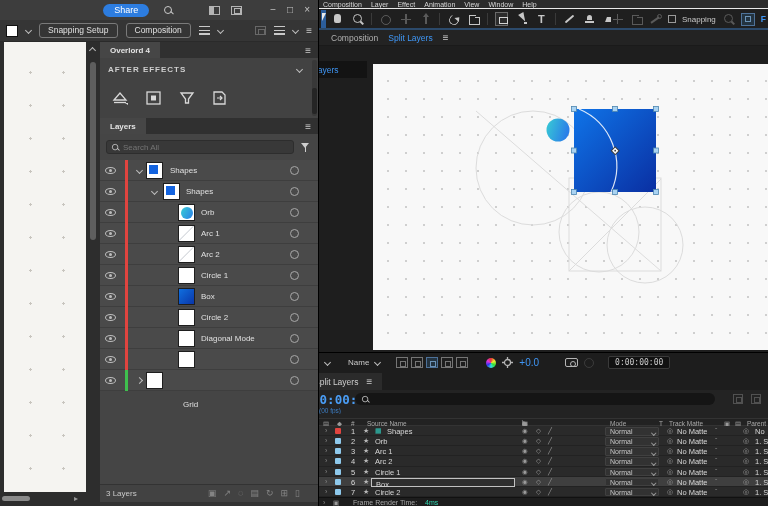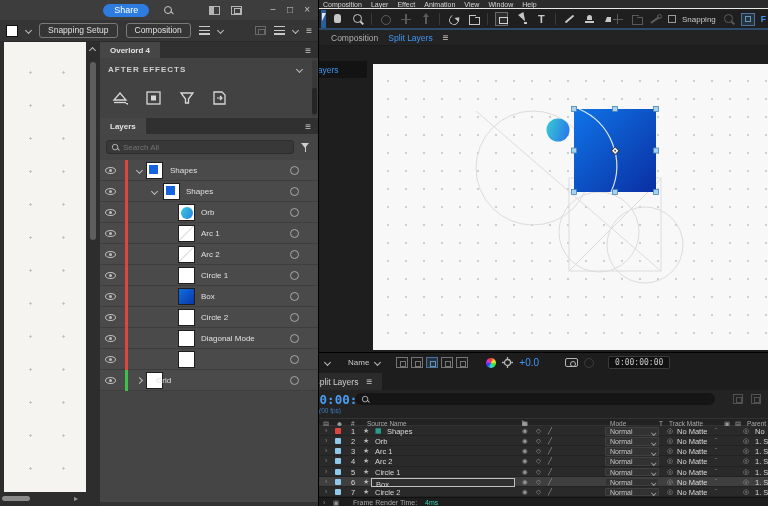--- a/index.html
+++ b/index.html
@@ -347,24 +347,36 @@
               <span class="lname" style="left: 101px; margin-top: 20px;">Square 1</span>
               <span class="tgt"></span>
             </div>
             <div class="ai-row">
               <span class="ic-eye"></span>
               <span class="colorbar" style="background: rgb(63, 191, 78);"></span>
               <span class="chev-r rchev" style="left: 37px;"></span>
               <span class="thumb th-white" style="left: 46px;">
                 <i></i>
               </span>
-              <span class="lname" style="left: 56px;">Grid</span>
-              <span class="tgt"></span>
-            </div>
-          </div>
+              <span class="lname" style="left: 83px; margin-top: 24px;">Grid</span>
+              <span class="tgt"></span>
+            </div>
+          </div>
+        <div class="lp-footer">
+          <span class="lp-count">3 Layers</span>
+          <span class="lp-icons" id="lp-icons">
+              <span>▣</span>
+              <span>↗</span>
+              <span>◌</span>
+              <span>▤</span>
+              <span>↻</span>
+              <span>⊞</span>
+              <span>▯</span>
+            </span>
+        </div>
       </div>
     </div>
   </section>
 
   <section class="abs ae">
 
     <div class="abs ae-menubar" id="ae-menubar">
         <span class="menu-item">Composition</span>
         <span class="menu-item">Layer</span>
         <span class="menu-item">Effect</span>

